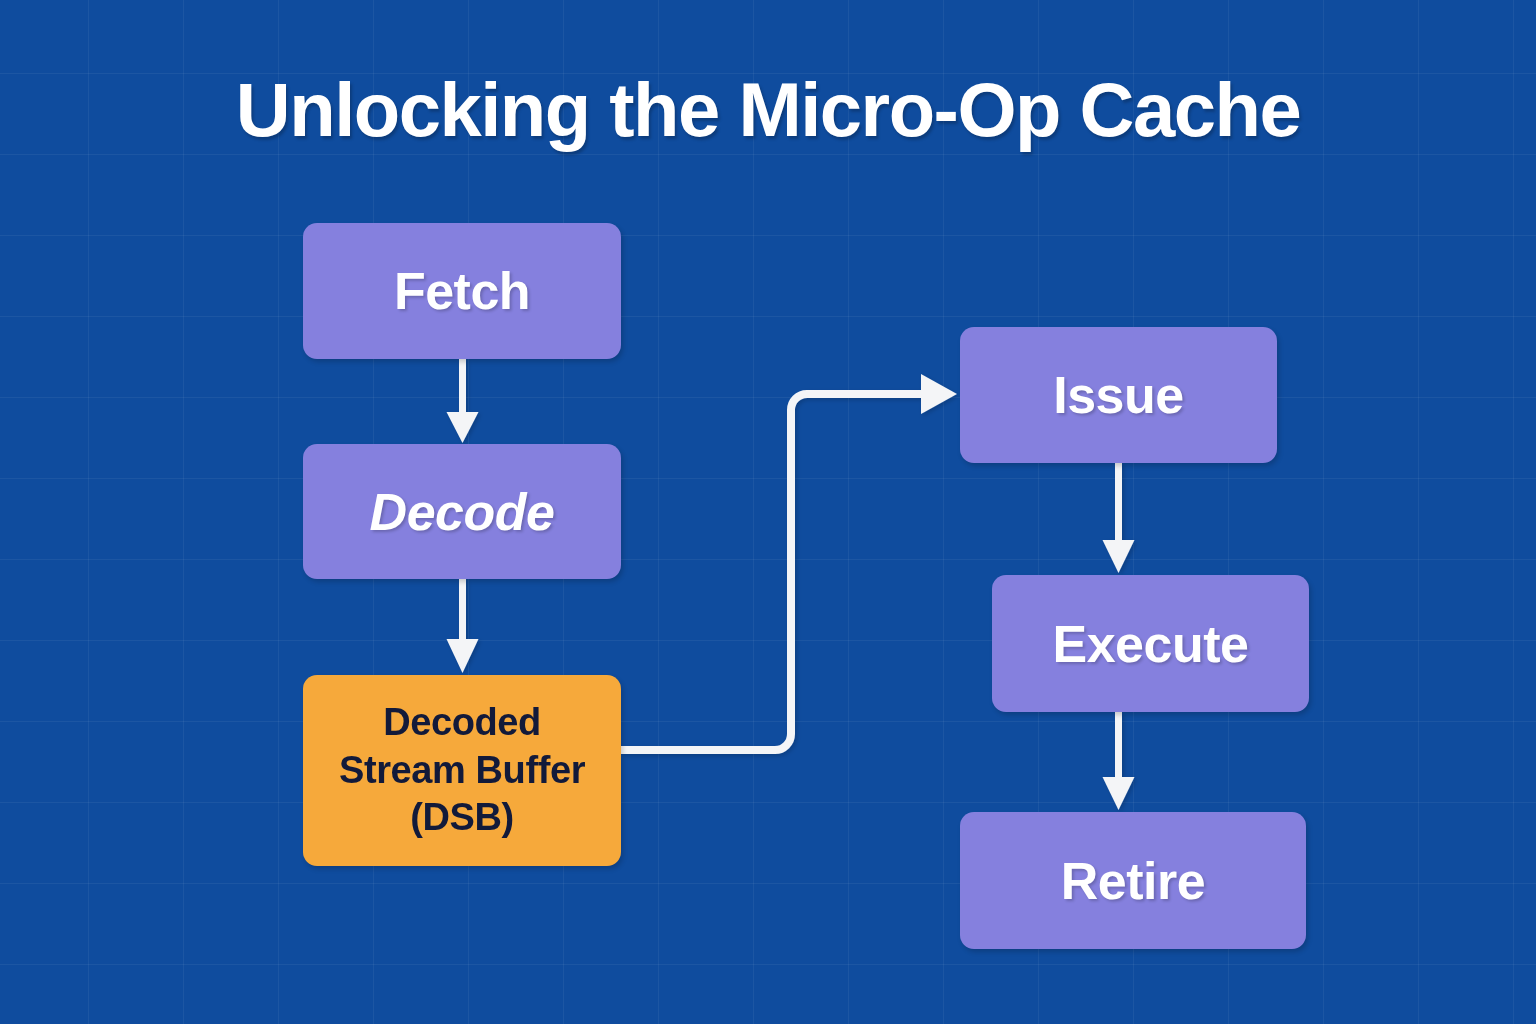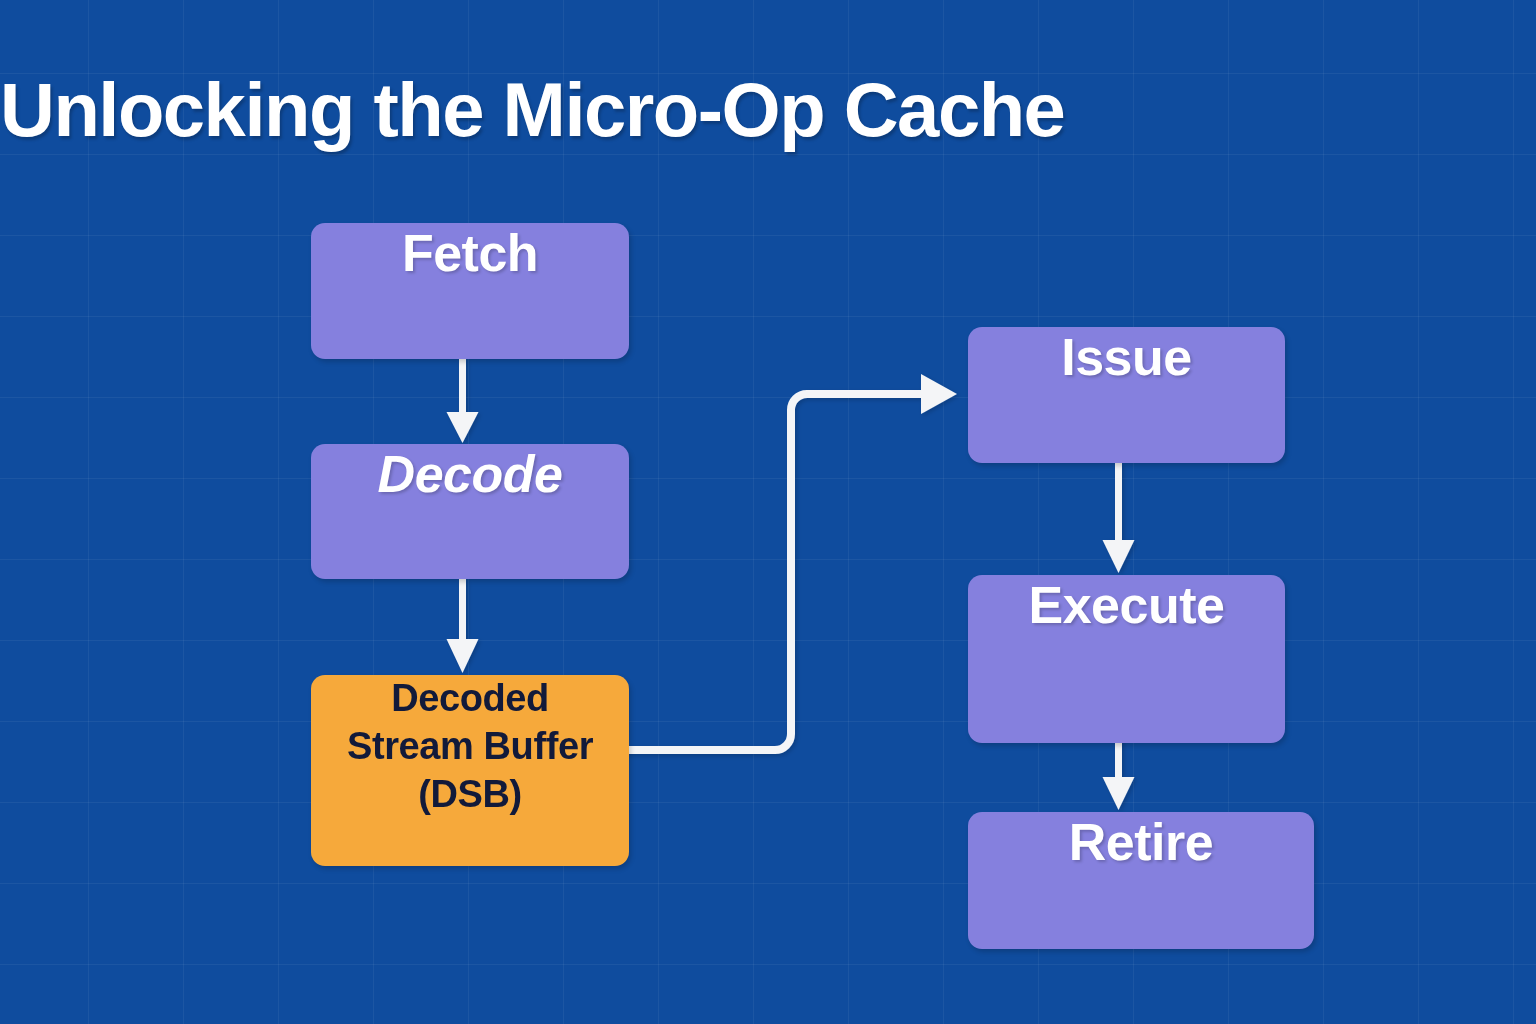--- a/index.html
+++ b/index.html
@@ -20,40 +20,40 @@
     background-position: -7px -8px;
     font-family: "Liberation Sans", sans-serif;
   }
 
   
   #title {
     position: absolute;
     left: 0;
     top: 72px;
     width: 1536px;
+    text-align: center;
     color: #ffffff;
     font-size: 76px;
     font-weight: bold;
     letter-spacing: -1.5px;
     line-height: 1.0;
     text-shadow: 2px 3px 3px rgba(0,0,0,0.22);
     white-space: nowrap;
   }
 
   
   .node {
     position: absolute;
     box-sizing: border-box;
     border-radius: 14px;
     display: flex;
-    align-items: flex-start;
+    align-items: center;
     justify-content: center;
     text-align: center;
     box-shadow: 2px 3px 5px rgba(0,0,0,0.18);
-    margin-left: 8px;
   }
   .node.purple {
     background: #8580de;
     color: #ffffff;
     font-size: 52px;
     font-weight: bold;
     letter-spacing: -0.5px;
     text-shadow: 2px 2px 3px rgba(0,0,0,0.20);
   }
   .node.orange {
@@ -63,21 +63,21 @@
     font-weight: bold;
     line-height: 1.26;
     letter-spacing: -0.4px;
   }
 
   
   #node-fetch   { left: 303px; top: 223px; width: 318px; height: 136px; }
   #node-decode  { left: 303px; top: 444px; width: 318px; height: 135px; font-style: italic; }
   #node-dsb     { left: 303px; top: 675px; width: 318px; height: 191px; }
   #node-issue   { left: 960px; top: 327px; width: 317px; height: 136px; }
-  #node-execute { left: 960px; top: 575px; width: 317px; height: 168px; }
+  #node-execute { left: 992px; top: 575px; width: 317px; height: 137px; }
   #node-retire  { left: 960px; top: 812px; width: 346px; height: 137px; }
 
   .node-label { display: block; width: 100%; }
 
   
   #connectors {
     position: absolute;
     left: 0; top: 0;
     width: 1536px;
     height: 1024px;

